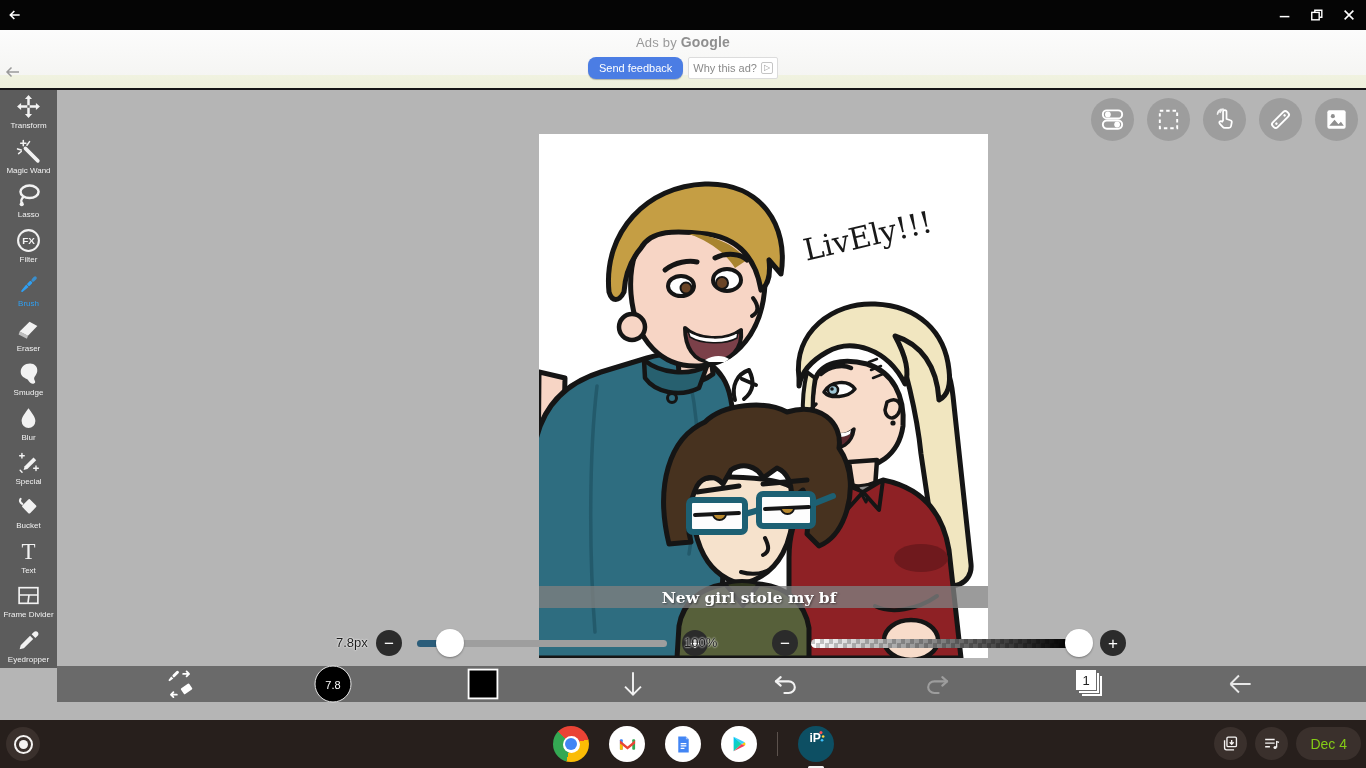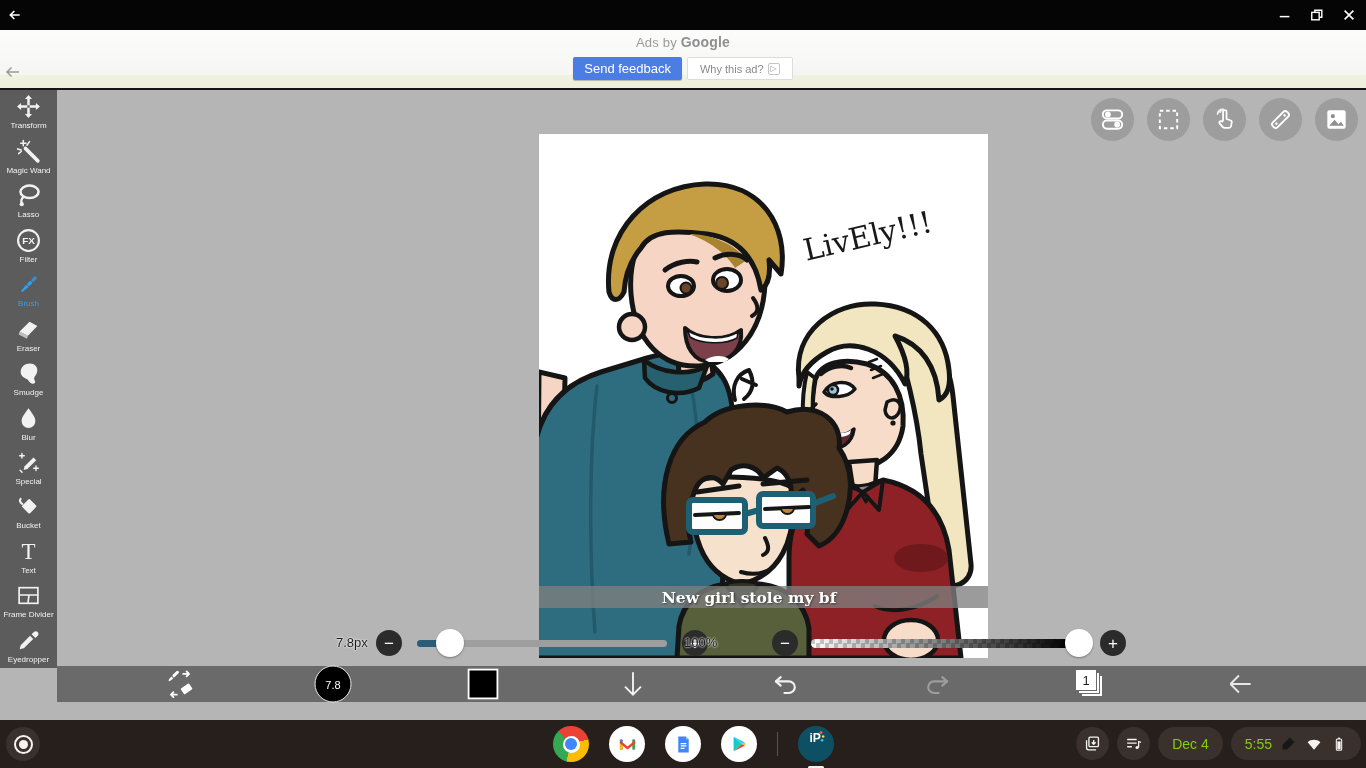--- a/index.html
+++ b/index.html
@@ -13,22 +13,22 @@
   .tb-controls { position:absolute; right:6px; top:0; height:30px; display:flex; align-items:center; gap:10px; }
   .tb-btn { width:22px; height:22px; display:flex; align-items:center; justify-content:center; }
 
   
   .adbar { position:absolute; left:0; top:30px; width:1366px; height:60px; background:linear-gradient(#fcfcfc, #f5f5f3 78%, #f0f2e0 78%, #eef0dc 100%); border-bottom:2px solid #161616; }
   .ad-back { position:absolute; left:4px; top:33px; }
   .ad-center { position:absolute; left:0; right:0; top:4px; display:flex; flex-direction:column; align-items:center; }
   .ad-title { font-size:13px; color:#9a9a9a; letter-spacing:.2px; }
   .ad-title b { font-weight:600; color:#8f8f8f; font-size:14px; }
   .ad-buttons { margin-top:7px; display:flex; gap:5px; }
-  .btn-feedback { background:#4b7de4; color:#fff; font-size:13px; padding:4px 11px; border:none; border-radius:2px; box-shadow:0 1px 1px rgba(0,0,0,.25); }
-  .btn-why { background:#fff; color:#8a8a8a; font-size:11px; padding:4px 12px; border:1px solid #dcdcdc; border-radius:2px; display:flex; align-items:center; gap:4px; }
+  .btn-feedback { background:#4b7de4; color:#fff; font-size:11px; padding:4px 11px; border:none; border-radius:8px; box-shadow:0 1px 1px rgba(0,0,0,.25); }
+  .btn-why { background:#fff; color:#8a8a8a; font-size:11px; padding:4px 4px; border:1px solid #dcdcdc; border-radius:2px; display:flex; align-items:center; gap:4px; }
   .adchoices { font-size:8px; color:#9a9a9a; border:1px solid #c5c5c5; border-radius:2px; padding:0 2px; line-height:10px; }
 
   
   .toolrail { position:absolute; left:0; top:90px; width:57px; height:578px; background:#5c5c5c; display:flex; flex-direction:column; }
   .tool { flex:1; display:flex; flex-direction:column; align-items:center; justify-content:center; color:#f2f2f2; cursor:pointer; }
   .tool svg { width:25px; height:25px; display:block; }
   .tool .tlabel { font-size:8px; margin-top:2px; text-align:center; line-height:9px; white-space:nowrap; }
   .tool.selected { color:#2f9ff2; }
 
   
@@ -484,30 +484,16 @@
       <div class="tray-circle">
         <svg viewBox="0 0 24 24" width="19" height="19" fill="none" stroke="#f5f3f2" stroke-width="1.8">
             <path d="M4 7h12M4 11.5h12M4 16h6"></path>
             <circle cx="16.5" cy="17" r="2" fill="#f5f3f2" stroke="none"></circle>
             <path d="M18.5 17V9.5l3 1" stroke-width="1.6"></path>
           </svg>
       </div>
       <div class="tray-pill">
         <span>Dec 4</span>
       </div>
-      <div class="tray-pill">
-        <span>5:55</span>
-        <svg viewBox="0 0 24 24" width="17" height="17">
-            <path d="M14 3.5L20.5 10 10 20.5H3.5V14z" fill="#14181b" stroke="#2e2825" stroke-width="1"></path>
-          </svg>
-        <svg viewBox="0 0 24 24" width="18" height="18">
-            <path d="M12 19.5l-8.5-9.8c4.8-4.3 12.2-4.3 17 0z" fill="#f5f3f2"></path>
-          </svg>
-        <svg viewBox="0 0 24 24" width="16" height="16">
-            <rect x="8" y="4.5" width="8" height="17" rx="1.5" fill="none" stroke="#f5f3f2" stroke-width="1.6"></rect>
-            <rect x="10.5" y="2.5" width="3" height="2" fill="#f5f3f2"></rect>
-            <rect x="9.5" y="8" width="5" height="12" fill="#f5f3f2"></rect>
-          </svg>
-      </div>
     </div>
   </div>
 
 </div>
 
 </body></html>

